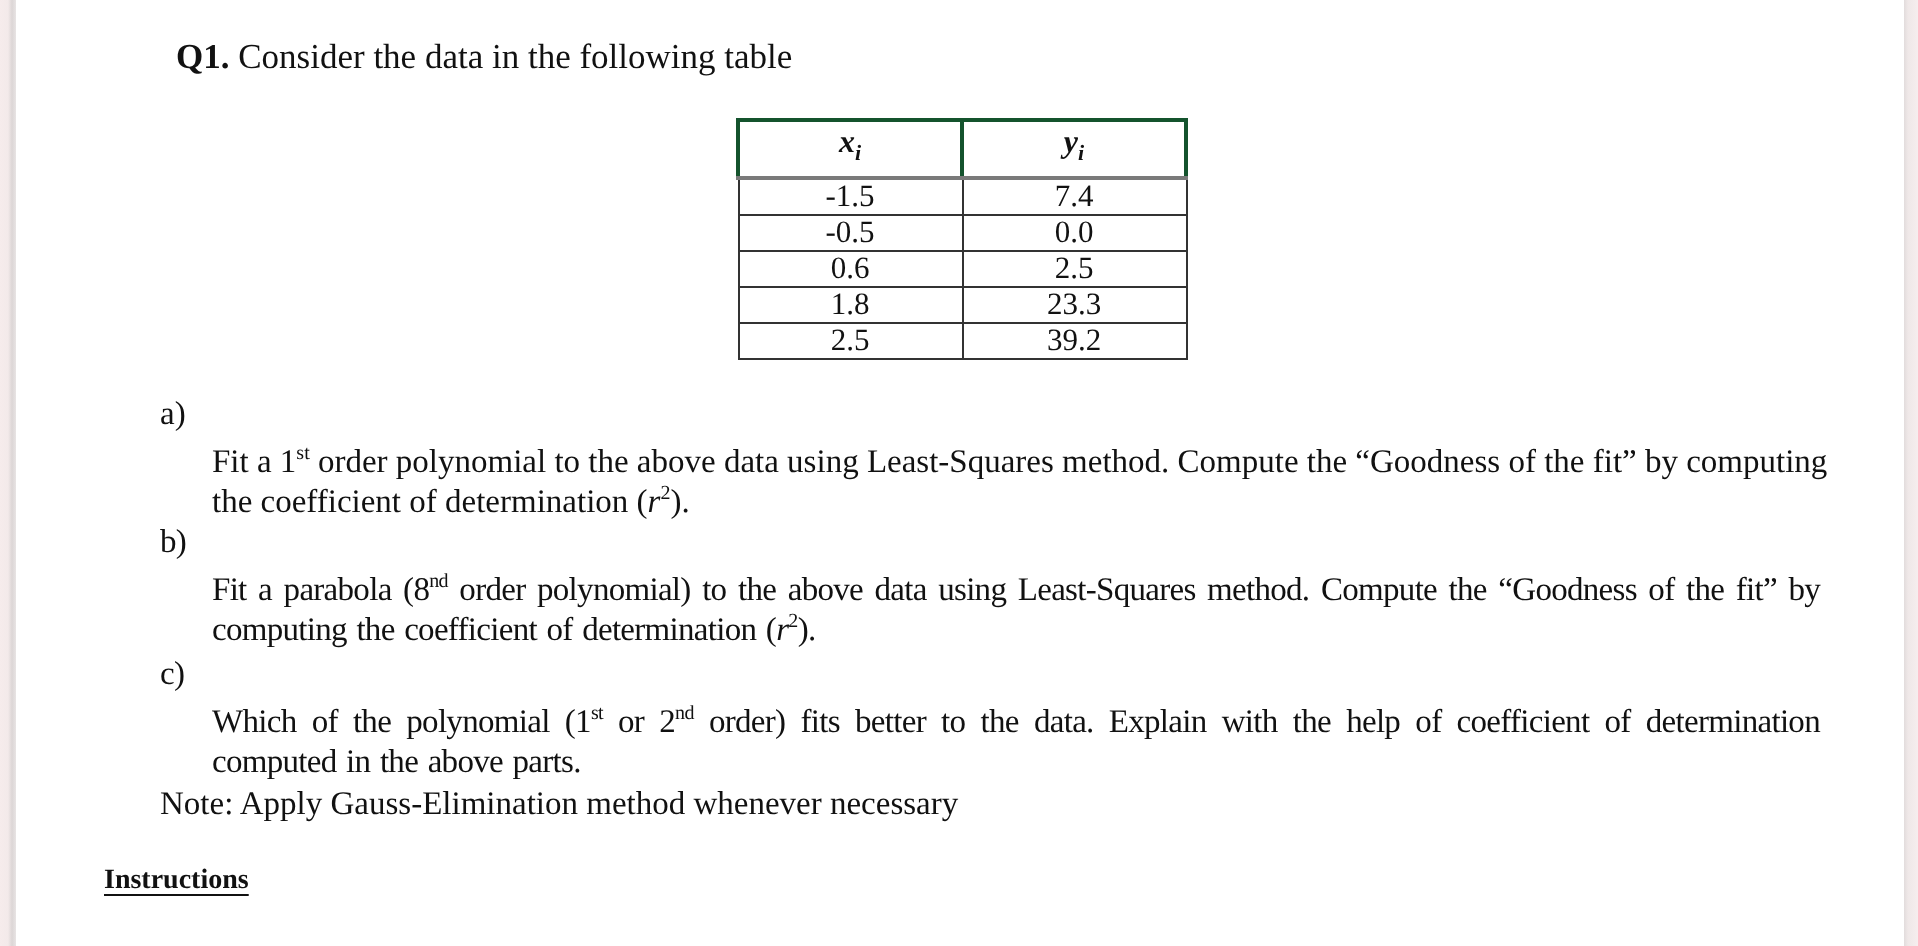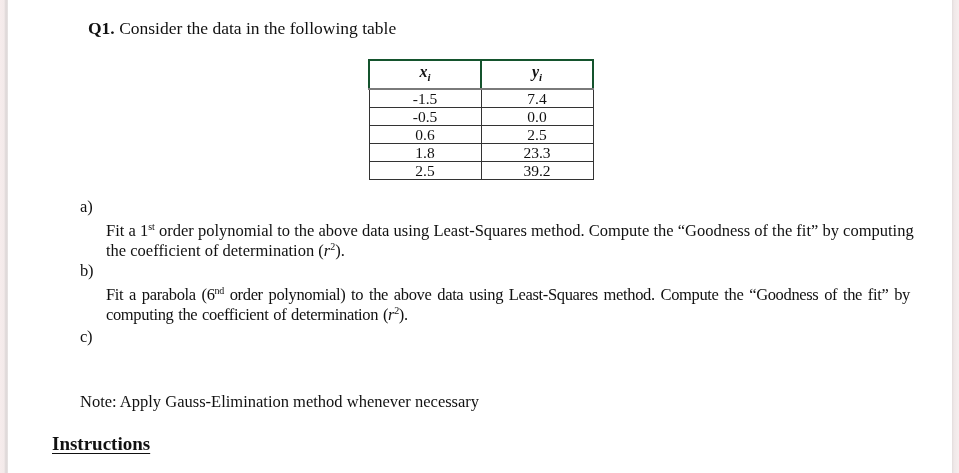--- a/index.html
+++ b/index.html
@@ -63,21 +63,21 @@
     .qc .text { width: 804px; }
 
     .condensed { letter-spacing: -0.35px; word-spacing: 1px; }
 
     .note {
       position: absolute; left: 80px; top: 392px;
       font-size: 16.5px; white-space: nowrap; text-align: right;
     }
     .instructions {
       position: absolute; left: 52px; top: 433px;
-      font-size: 19px; font-weight: bold; text-decoration: underline;
+      font-size: 14px; font-weight: bold; text-decoration: underline;
       text-underline-offset: 3px; white-space: nowrap;
     }
     .math { font-style: italic; }
   </style>
 </head>
 <body>
 
 <div class="edge-left"></div>
 <div class="edge-right"></div>
 
@@ -117,22 +117,23 @@
   </tbody>
 </table>
 
 <div class="q qa">
   <span class="label">a)</span>
   <div class="text"><span>Fit a 1</span><sup>st</sup><span> order polynomial to the above data using Least-Squares method. Compute the “Goodness of the fit” by computing the coefficient of determination (</span><span class="math">r</span><sup>2</sup><span>).</span></div>
 </div>
 
 <div class="q qb condensed">
   <span class="label">b)</span>
-  <div class="text just"><span>Fit a parabola (6</span><sup>nd</sup><span> order polynomial) to the above data using Least-Squares method. Compute the “Goodness of the fit” by computing the coefficient of determination (</span><span class="math">r</span><sup>2</sup><span>).</span></div>
+  <div class="text just"><span>Fit a parabola (8</span><sup>nd</sup><span> order polynomial) to the above data using Least-Squares method. Compute the “Goodness of the fit” by computing the coefficient of determination (</span><span class="math">r</span><sup>2</sup><span>).</span></div>
 </div>
 
 <div class="q qc condensed">
   <span class="label">c)</span>
+  <div class="text just"><span>Which of the polynomial (1</span><sup>st</sup><span> or 2</span><sup>nd</sup><span> order) fits better to the data. Explain with the help of coefficient of determination computed in the above parts.</span></div>
 </div>
 
 <div class="note">Note: Apply Gauss-Elimination method whenever necessary</div>
 
 <div class="instructions">Instructions</div>
 
 </body></html>

